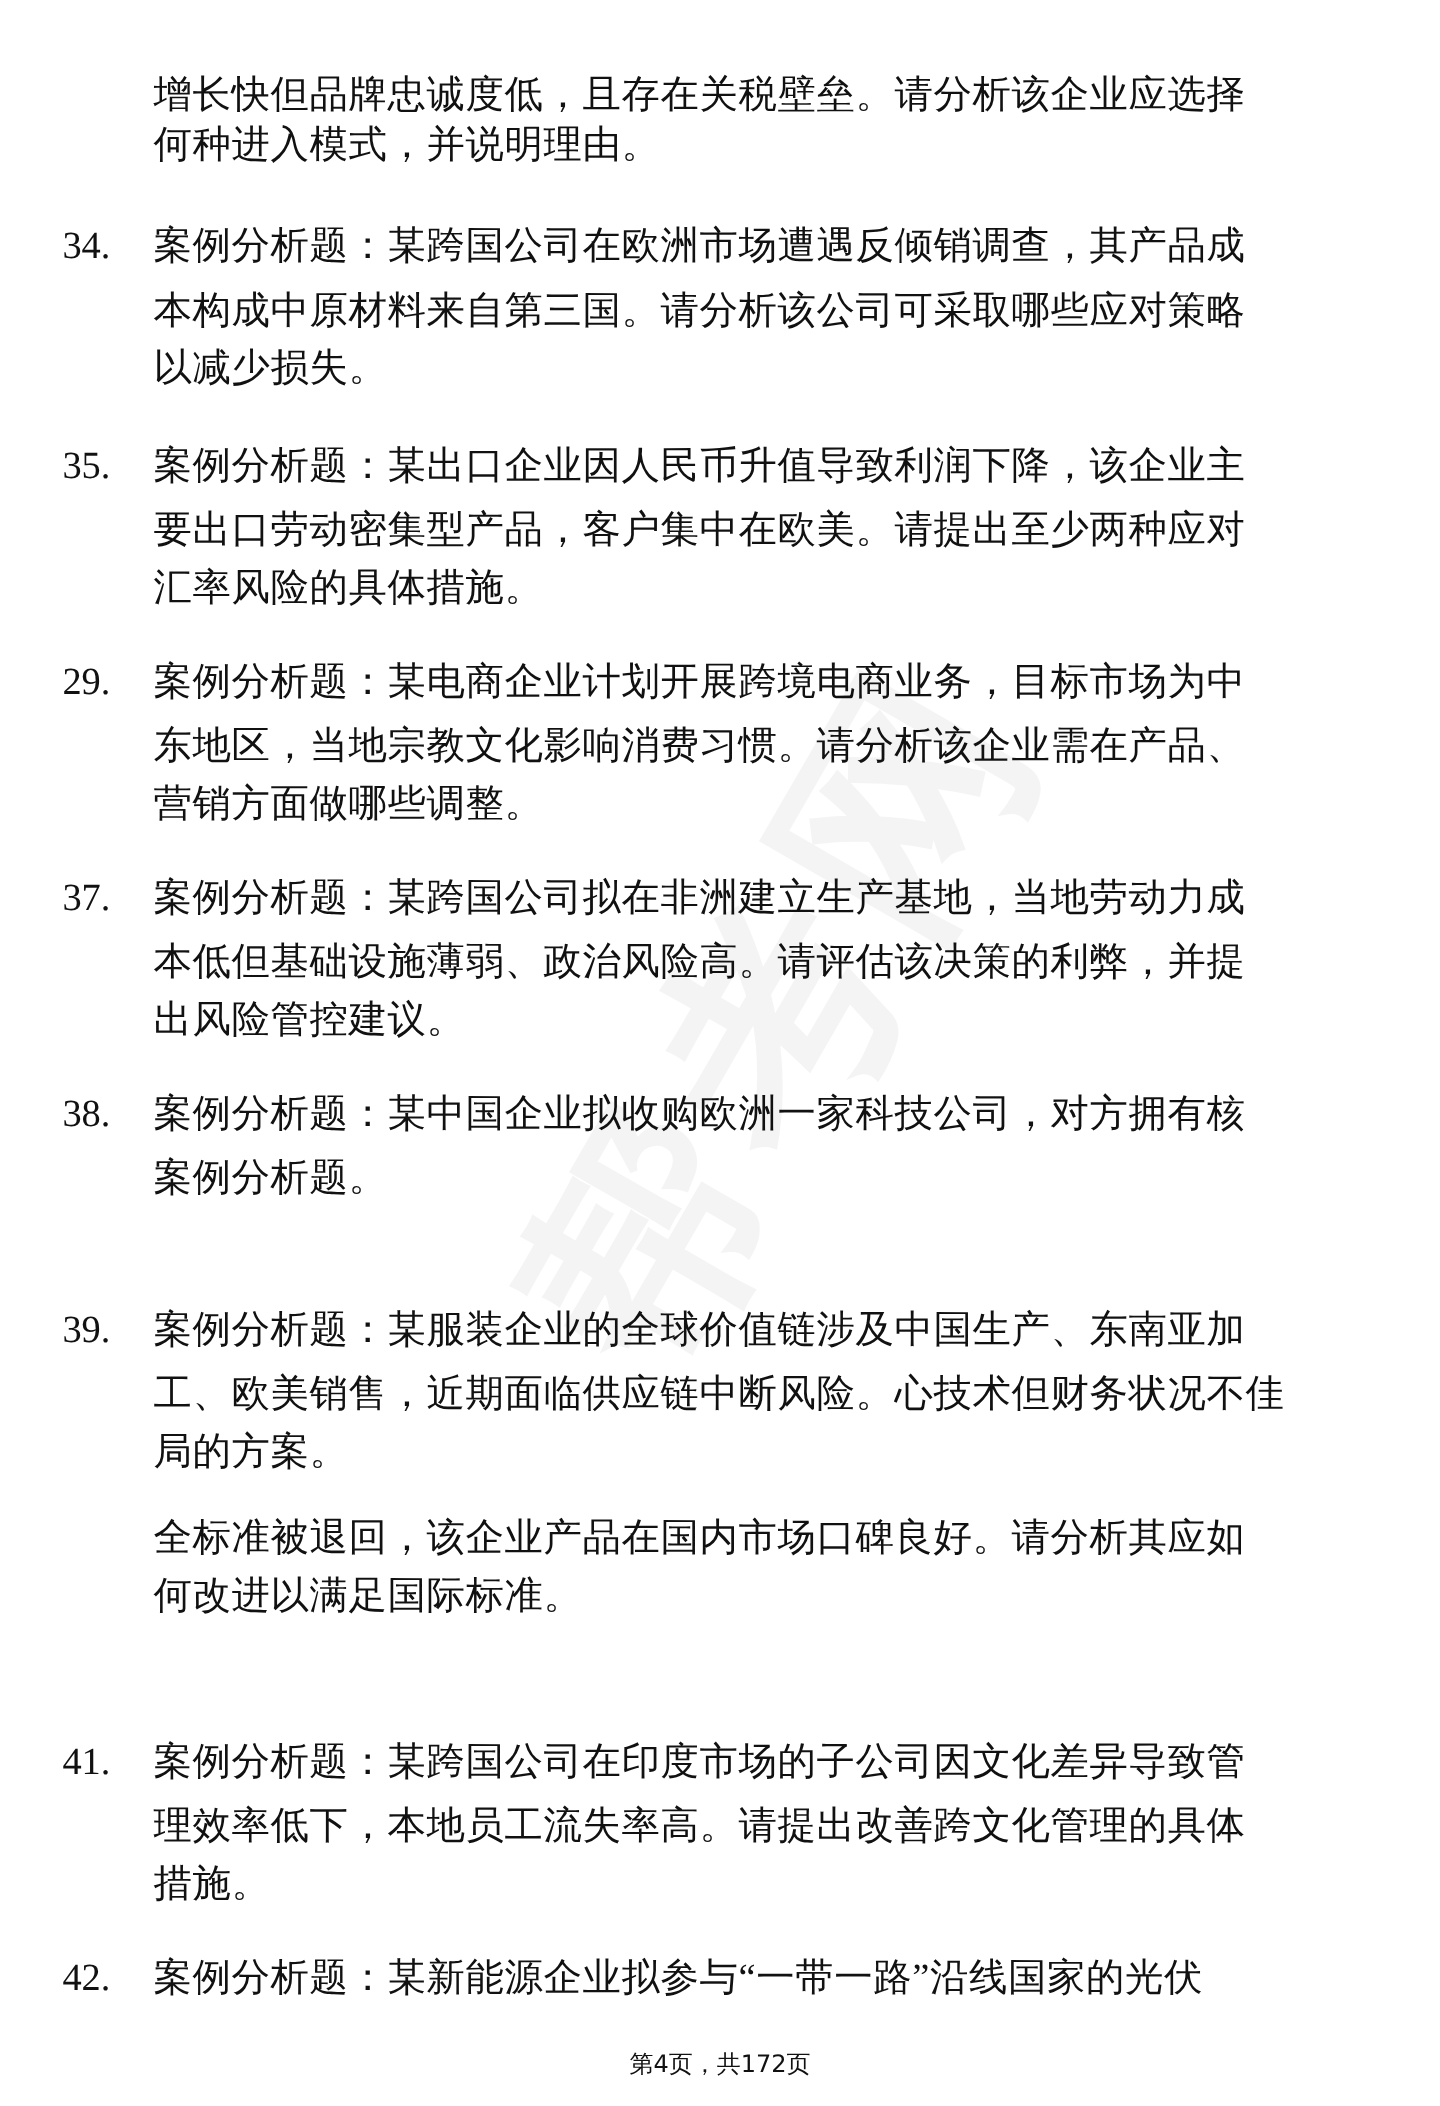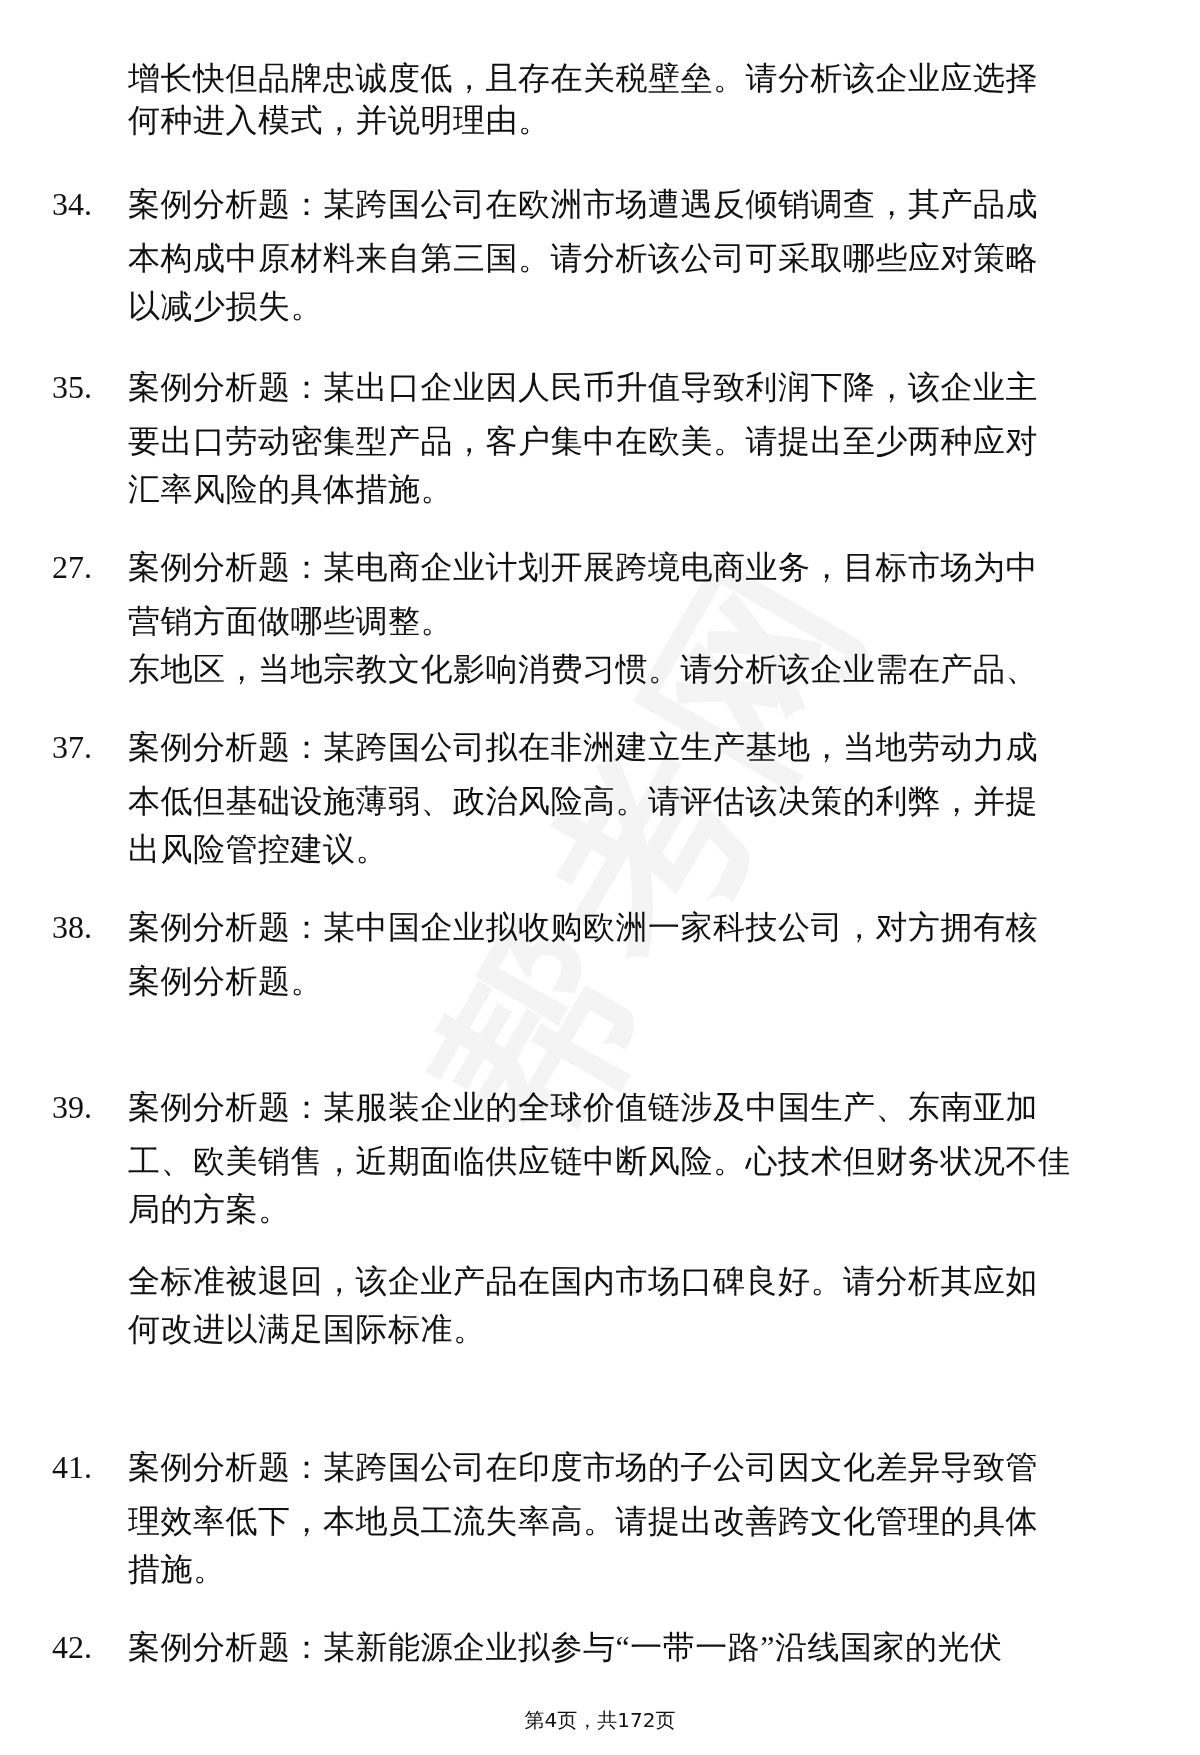--- a/index.html
+++ b/index.html
@@ -120,28 +120,28 @@
     <div class="q-cont" style="height:48px;">
         <span class="q-text">要出口劳动密集型产品，客户集中在欧美。请提出至少两种应对</span>
       </div>
     <div class="q-cont" style="height:48px;">
         <span class="q-text">汇率风险的具体措施。</span>
       </div>
   </div>
 
   <div class="question" style="top:537px;">
     <div class="q-row">
-      <span class="q-num">27.</span>
+      <span class="q-num">29.</span>
       <span class="q-text">案例分析题：某电商企业计划开展跨境电商业务，目标市场为中</span>
     </div>
     <div class="q-cont" style="height:48px;">
+        <span class="q-text">东地区，当地宗教文化影响消费习惯。请分析该企业需在产品、</span>
+      </div>
+    <div class="q-cont" style="height:48px;">
         <span class="q-text">营销方面做哪些调整。</span>
-      </div>
-    <div class="q-cont" style="height:48px;">
-        <span class="q-text">东地区，当地宗教文化影响消费习惯。请分析该企业需在产品、</span>
       </div>
   </div>
 
   <div class="question" style="top:717px;">
     <div class="q-row">
       <span class="q-num">37.</span>
       <span class="q-text">案例分析题：某跨国公司拟在非洲建立生产基地，当地劳动力成</span>
     </div>
     <div class="q-cont" style="height:48px;">
         <span class="q-text">本低但基础设施薄弱、政治风险高。请评估该决策的利弊，并提</span>

